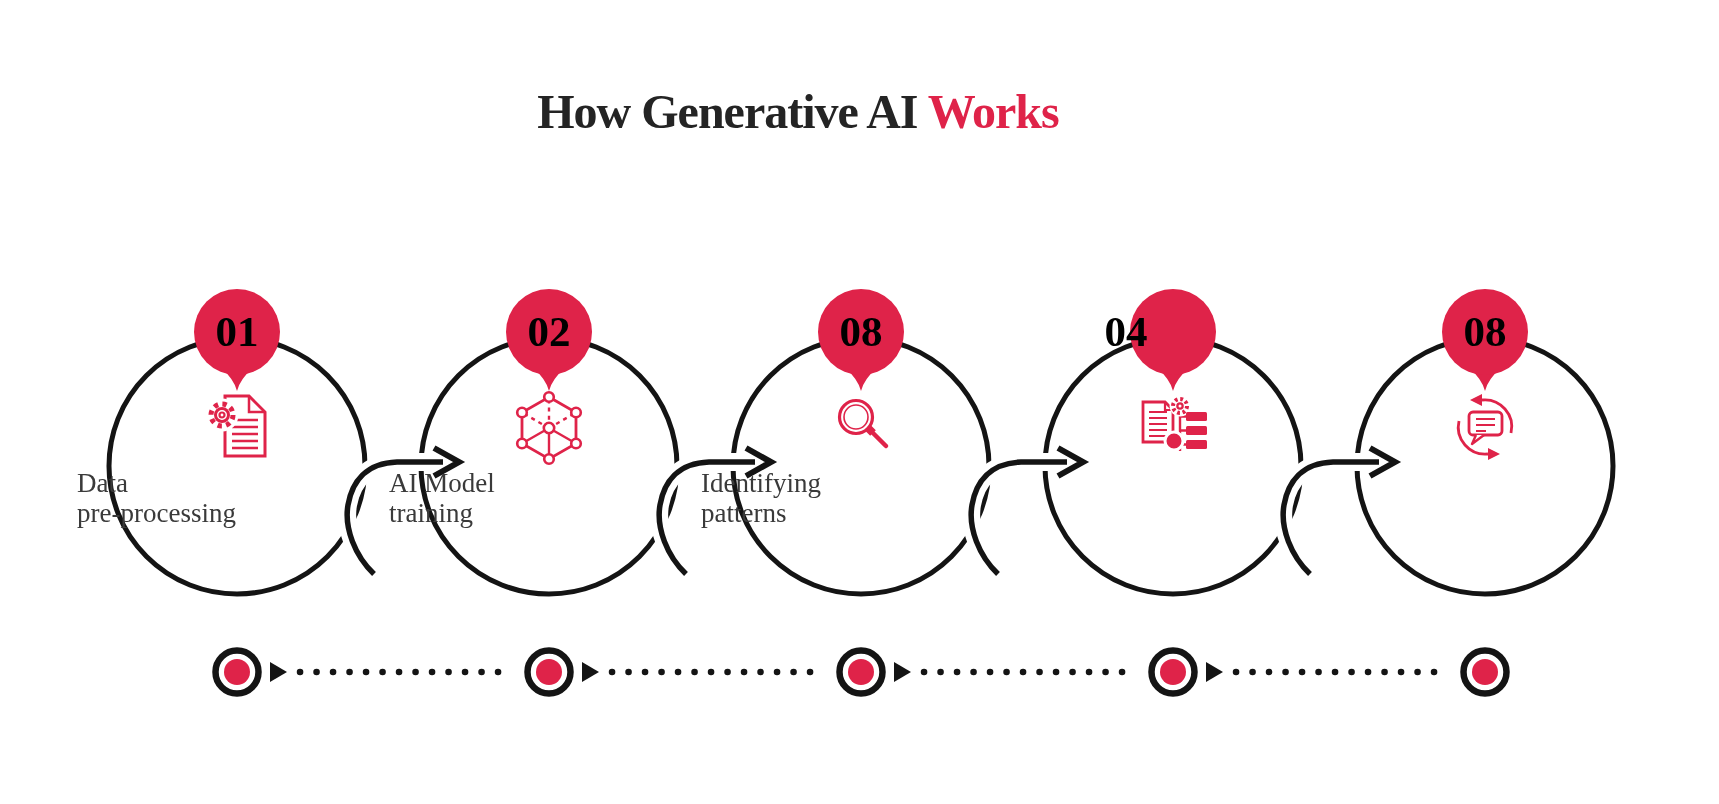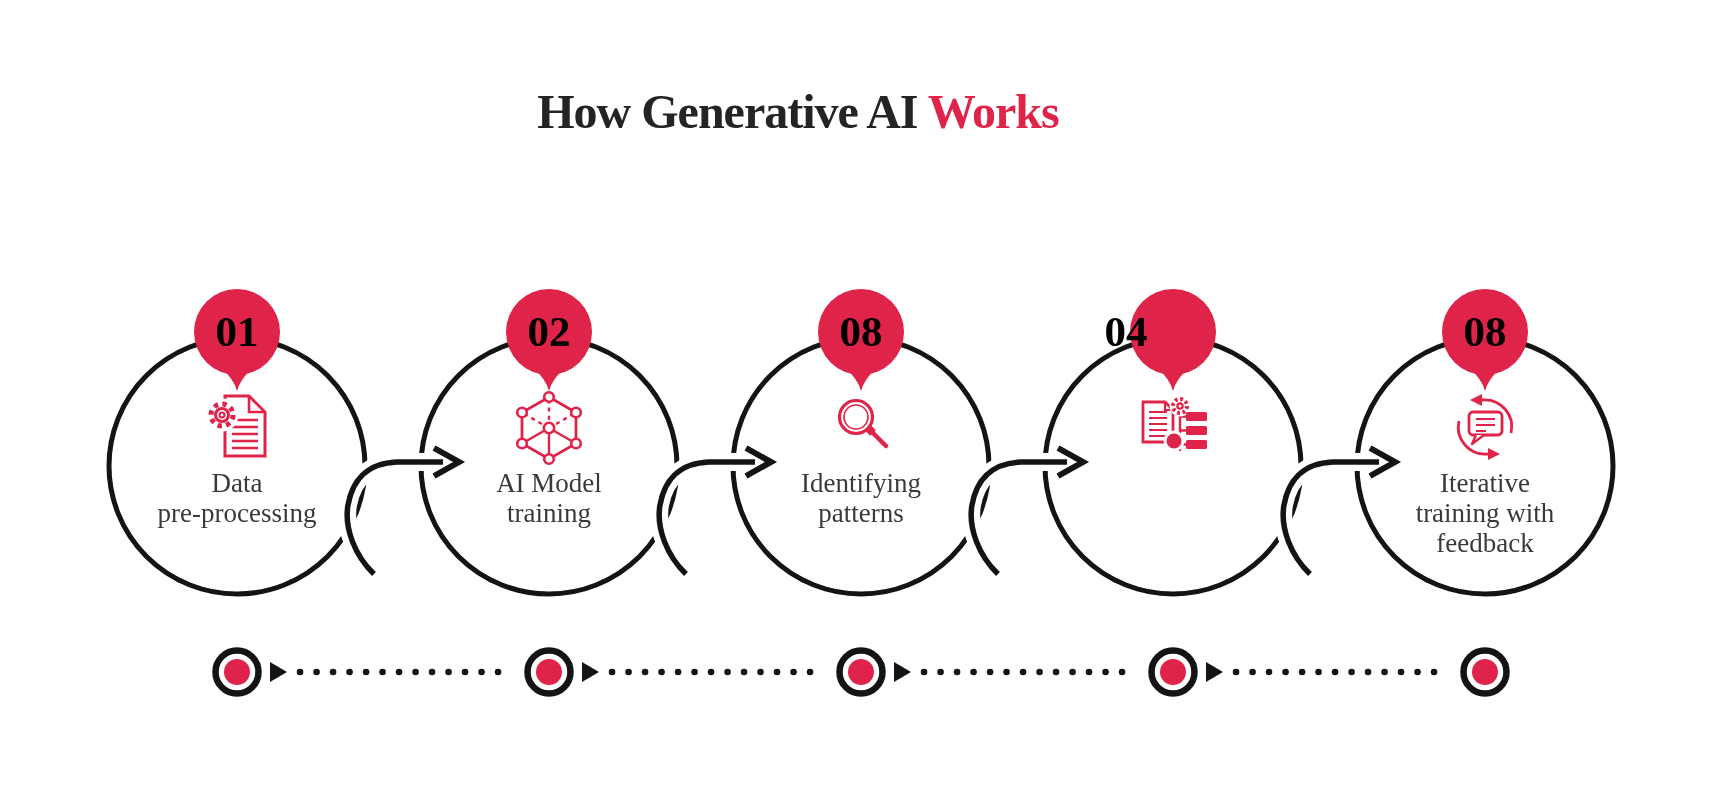--- a/index.html
+++ b/index.html
@@ -21,21 +21,21 @@
   .title .hl { color:#DF2349; }
   .art { position:absolute; top:0; left:0; }
   .badge-num {
     position:absolute; top:310px; width:120px; height:44px;
     line-height:44px; text-align:center;
     font-size:43px; font-weight:bold; color:#000000;
     letter-spacing:0px;
   }
   .step-label {
     position:absolute; top:468px; width:320px;
-    text-align:center;
+    text-align:left;
     font-size:27px; line-height:30px; color:#3A3A3A;
     white-space:pre-line;
   }
 </style>
 </head>
 <body>
 
 <div class="canvas">
 
   <h1 class="title"><span>How Generative AI </span><span class="hl">Works</span></h1>
@@ -190,17 +190,14 @@
   <div class="badge-num" style="left:801px;">08</div>
   <div class="badge-num" style="left:1066px;">04</div>
   <div class="badge-num" style="left:1425px;">08</div>
 
   <div class="step-label" style="left:77px;">Data
 pre-processing</div>
   <div class="step-label" style="left:701px;">Identifying
 patterns</div>
   <div class="step-label" style="left:389px;">AI Model
 training</div>
-  <div class="step-label" style="left:1325px;">Iterative
-training with
-feedback</div>
 
 </div>
 
 </body></html>

